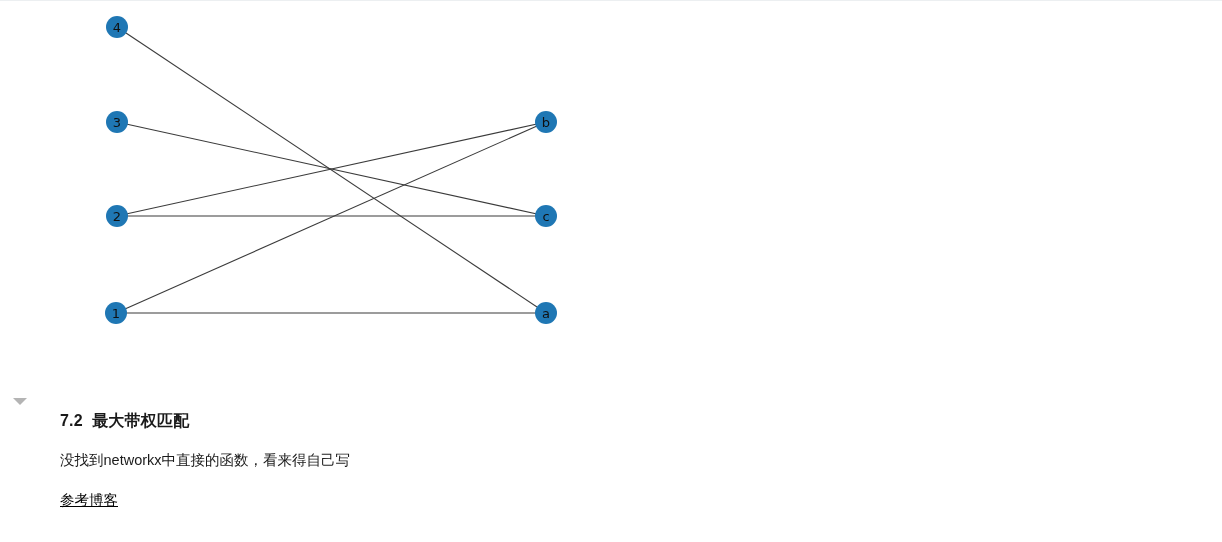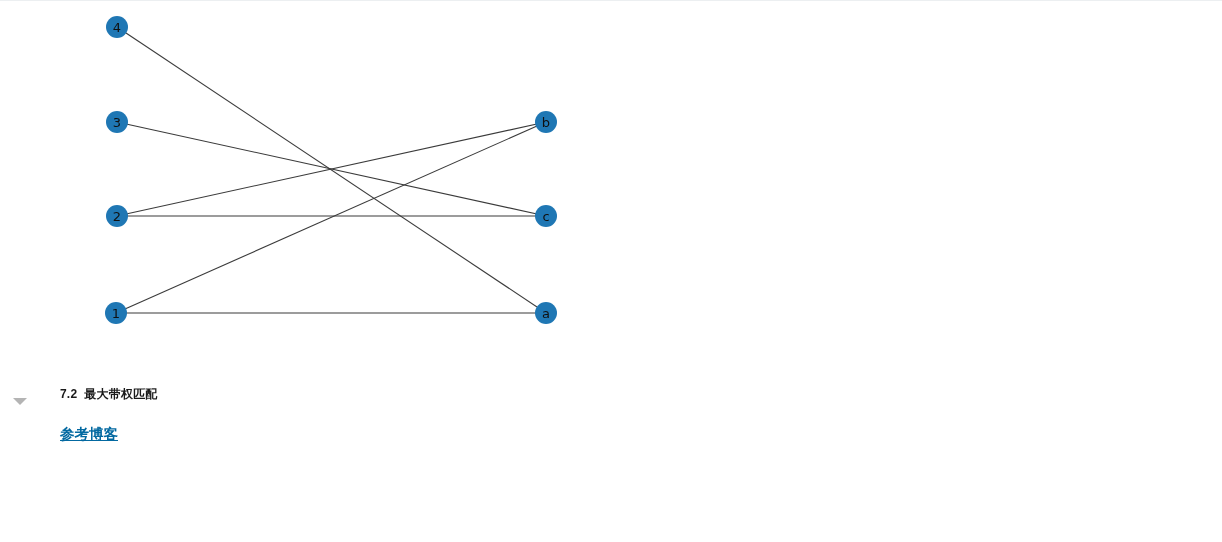--- a/index.html
+++ b/index.html
@@ -65,43 +65,42 @@
     border-top: 7px solid #b4b4b4;
     cursor: pointer;
   }
   #section-body {
     position: absolute;
     left: 60px;
     top: 0;
     width: 1100px;
   }
   #section-heading {
-    font-size: 12px;
+    font-size: 16px;
     font-weight: bold;
     color: #1a1a1a;
     line-height: 22px;
-    margin: 1px 0 0 0;
+    margin: 28px 0 0 0;
     letter-spacing: 0.2px;
     white-space: pre;
   }
   .body-paragraph {
     font-size: 14.5px;
     color: #1a1a1a;
     line-height: 21px;
     margin: 18px 0 0 0;
   }
   #reference-link {
     display: inline-block;
     margin-top: 19px;
     font-size: 14.5px;
     line-height: 21px;
-    color: #0369a1;
+    color: #000000;
     text-decoration: underline;
     cursor: pointer;
-    font-weight: bold;
   }
 </style>
 </head>
 <body>
 
 <div id="top-divider"></div>
 
 <div id="figure-area">
   <svg id="graph-svg" width="700" height="360" viewBox="0 0 700 360">
     <g id="edges-group">
@@ -142,15 +141,16 @@
           <text x="546" y="313.5" class="node-label">a</text>
         </g>
       </g>
   </svg>
 </div>
 
 <div id="content-section">
   <div id="collapse-toggle"></div>
   <div id="section-body">
     <h3 id="section-heading">7.2  最大带权匹配</h3>
+    <p class="body-paragraph">没找到networkx中直接的函数，看来得自己写</p>
     <a id="reference-link" href="#">参考博客</a>
   </div>
 </div>
 
 </body></html>

